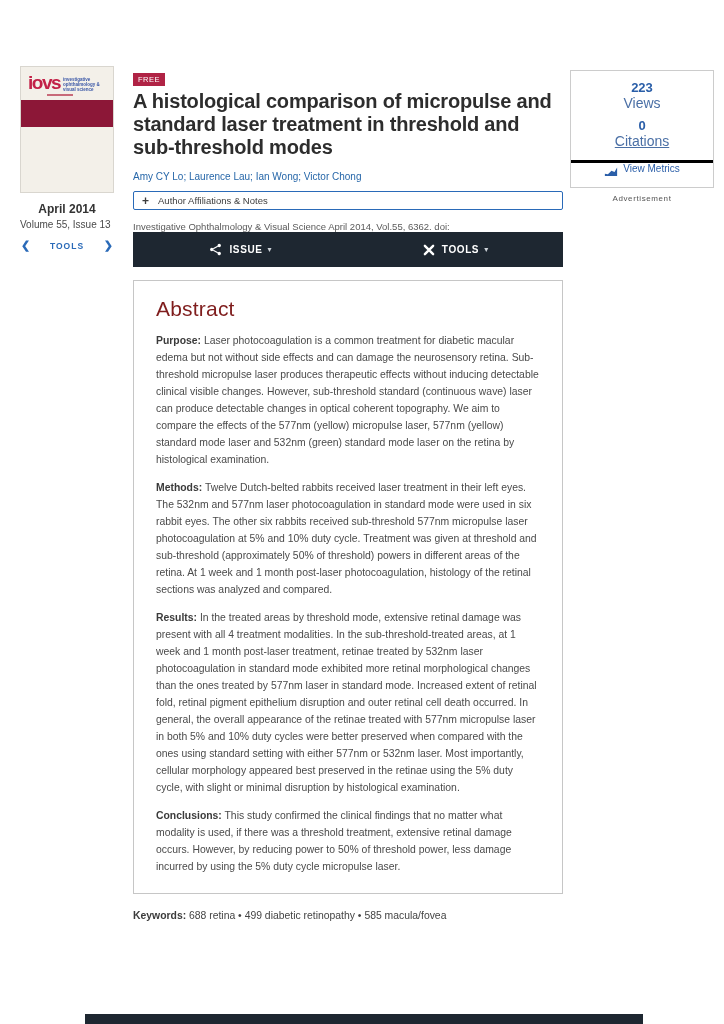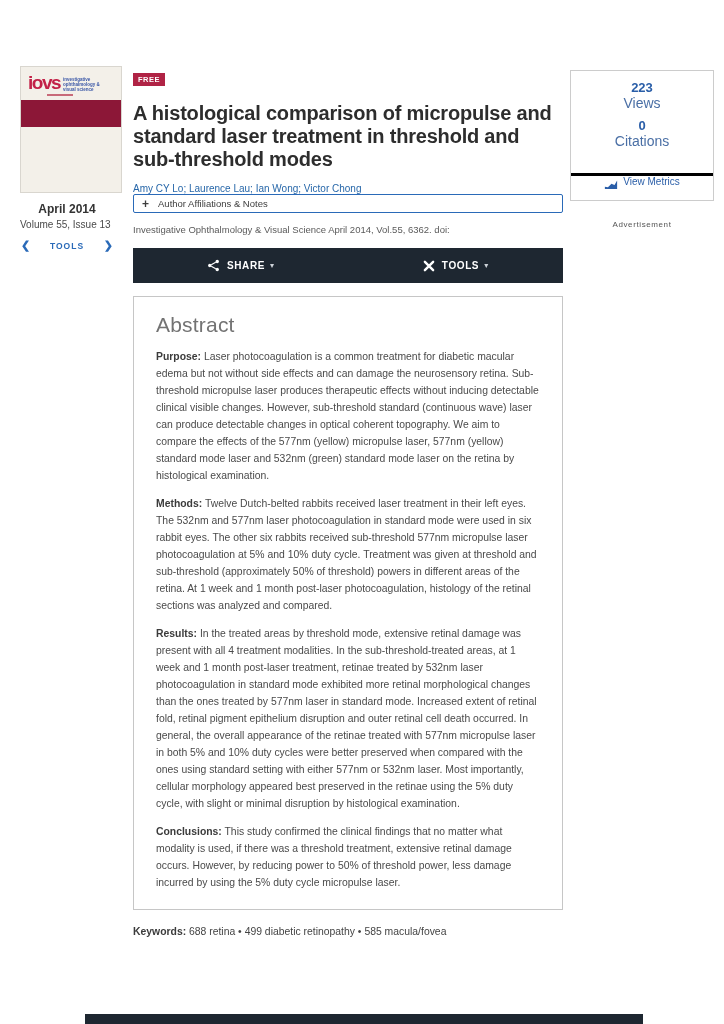--- a/index.html
+++ b/index.html
@@ -2,68 +2,68 @@
 <html><head>
 <meta charset="utf-8">
 <style>
   * { margin:0; padding:0; box-sizing:border-box; }
   html,body { background:#ffffff; }
   body { font-family:"Liberation Sans", sans-serif; }
   .page { position:relative; width:724px; height:1024px; background:#fff; overflow:hidden; margin:0 auto; }
 
   
   .left-col { position:absolute; left:20px; top:66px; width:94px; }
-  .cover { width:102px; height:127px; background:#f3f0e9; border:1px solid #d9d6cf; cursor:pointer; }
+  .cover { width:94px; height:127px; background:#f3f0e9; border:1px solid #d9d6cf; cursor:pointer; }
   .cover-top { display:flex; align-items:flex-start; padding:8px 4px 0 7px; }
   .iovs-logo { color:#c22147; font-weight:bold; font-size:19px; line-height:16px; letter-spacing:-1.5px; }
   .cover-tagline { font-size:4.5px; line-height:5px; color:#3a57a7; margin-left:3px; margin-top:2px; width:40px; font-weight:bold; }
   .cover-publine { height:2px; width:26px; background:#c86a79; margin:2px 0 0 26px; }
   .cover-band { margin-top:4px; height:27px; width:100%; background:#8c1737; }
   .issue-date { margin-top:9px; text-align:center; font-size:12px; font-weight:bold; color:#333; }
   .issue-info { margin-top:3px; font-size:10px; color:#4a4a4a; }
   .issue-nav { margin-top:9px; display:flex; justify-content:space-between; align-items:center; padding:0 1px; }
   .chev { color:#2a6ab8; font-size:11px; font-weight:bold; cursor:pointer; }
   .issue-link { color:#2a6ab8; font-size:8.5px; letter-spacing:1px; font-weight:bold; cursor:pointer; }
 
   
   .main-col { position:absolute; left:133px; top:68px; width:430px; }
-  .free-badge { display:inline-block; background:#b02345; color:#fff; font-size:7.5px; font-weight:bold; letter-spacing:.5px; padding:2px 5px 2px; margin-bottom:16px; }
+  .free-badge { display:inline-block; background:#b02345; color:#fff; font-size:7.5px; font-weight:normal; letter-spacing:.5px; padding:2px 5px 2px; margin-bottom:4px; }
   .kicker { font-size:9.5px; color:#5a5a5a; margin-bottom:7px; }
   .kicker-sep { margin:0 8px; color:#8a8a8a; }
   .article-title { font-size:20px; line-height:23px; font-weight:bold; color:#2d2d2d; margin-bottom:12px; letter-spacing:-0.2px; }
-  .authors { font-size:10px; color:#2767a9; cursor:pointer; }
+  .authors { font-size:10px; color:#2767a9; margin-bottom:9px; cursor:pointer; }
   .affil-btn { display:flex; align-items:center; width:100%; background:#fff; border:1px solid #2a6ab8; border-radius:2px; height:19px; padding:0 8px; font-family:"Liberation Sans", sans-serif; font-size:9.5px; color:#3d3d3d; cursor:pointer; text-align:left; margin-bottom:11px; }
   .affil-plus { font-size:12px; font-weight:bold; color:#3d3d3d; margin-right:9px; line-height:1; }
-  .citation { font-size:9.5px; color:#5a5a5a; margin-bottom:13px; }
+  .citation { font-size:9.5px; color:#5a5a5a; }
 
   .action-bar { height:35px; background:#1e2731; display:flex; margin-bottom:13px; }
   .action-half { flex:1; display:flex; align-items:center; justify-content:center; cursor:pointer; }
   .action-half .label { color:#fff; font-size:10px; font-weight:bold; letter-spacing:.6px; margin:0 5px 0 7px; }
   .caret { color:#cdd2d8; font-size:8px; }
   .abar-icon { display:inline-flex; }
 
   .abstract-box { border:1px solid #c6c6c6; padding:16px 22px 18px; margin-bottom:16px; }
-  .abstract-heading { font-size:21px; font-weight:400; color:#737373; margin-bottom:11px; letter-spacing:.2px; }
+  .abstract-heading { font-size:21px; font-weight:400; color:#7f1d1d; margin-bottom:11px; letter-spacing:.2px; }
   .abstract-box p { font-size:10.4px; line-height:17px; color:#4a4a4a; margin-bottom:11px; }
   .abstract-box p:last-child { margin-bottom:0; }
   .abstract-box p strong { color:#3b3b3b; }
 
   .keywords { font-size:10.4px; color:#444; }
   .keywords strong { color:#3b3b3b; }
 
   
   .right-col { position:absolute; left:570px; top:70px; width:144px; }
   .metrics-box { border:1px solid #cccccc; width:144px; }
   .metrics-counts { padding:9px 0 8px; text-align:center; }
   .metric-num { font-size:13px; color:#2a5ea8; font-weight:bold; line-height:15px; }
   .metric-lab { font-size:14px; color:#4a6fa5; margin-bottom:7px; }
-  .metric-lab:last-child { margin-bottom:16px; }
+  .metric-lab:last-child { margin-bottom:3px;text-decoration:underline; }
   .metrics-footer { border-top:3px solid #000000; height:27px; display:flex; align-items:flex-start; justify-content:center; cursor:pointer; }
   .metrics-footer .vm-label { font-size:10px; color:#2a5ea8; margin-left:5px; }
-  .ad-label { margin-top:19px; text-align:center; font-size:8px; color:#555; letter-spacing:.6px; }
+  .ad-label { margin-top:6px; text-align:center; font-size:8px; color:#555; letter-spacing:.6px; }
 
   
   .footer-bar { position:absolute; left:85px; bottom:0; width:558px; height:10px; background:#1e2731; }
 </style>
 </head>
 <body>
 
 <div class="page">
 
   <aside class="left-col">
@@ -99,21 +99,21 @@
     <div class="action-bar">
       <div class="action-half">
         <span class="abar-icon">
           <svg width="13" height="13" viewBox="0 0 16 16">
               <circle cx="12.6" cy="3" r="2.1" fill="#fff"></circle>
               <circle cx="3.4" cy="8" r="2.1" fill="#fff"></circle>
               <circle cx="12.6" cy="13" r="2.1" fill="#fff"></circle>
               <path d="M5.2 7 L10.8 3.9 M5.2 9 L10.8 12.1" stroke="#fff" stroke-width="1.5" fill="none"></path>
             </svg>
         </span>
-        <span class="label">SHARE</span>
+        <span class="label">ISSUE</span>
         <span class="caret">▾</span>
       </div>
       <div class="action-half">
         <span class="abar-icon">
           <svg width="12" height="12" viewBox="0 0 16 16">
               <path d="M2.5 2.5 L13.5 13.5 M13.5 2.5 L2.5 13.5" stroke="#fff" stroke-width="3.2" stroke-linecap="round"></path>
             </svg>
         </span>
         <span class="label">TOOLS</span>
         <span class="caret">▾</span>

